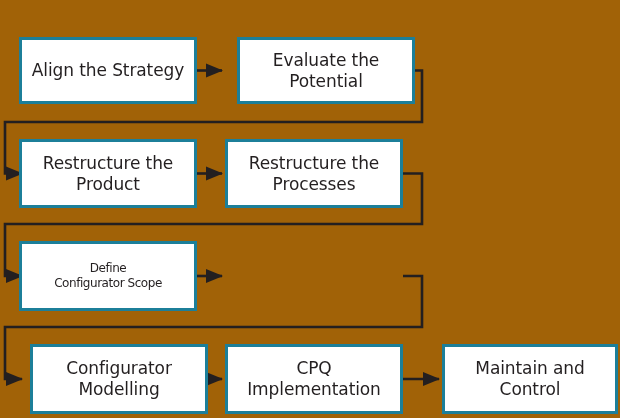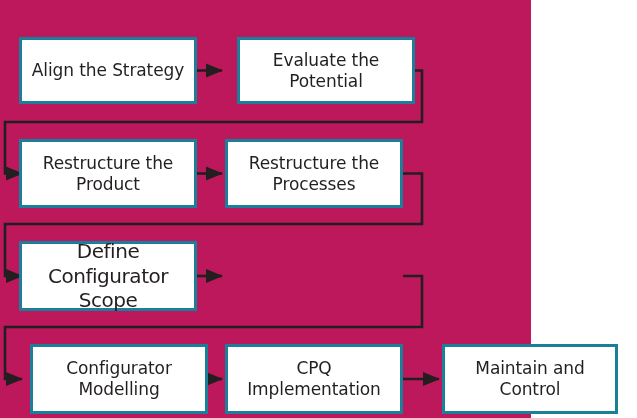--- a/index.html
+++ b/index.html
@@ -8,23 +8,23 @@
     background: #ffffff;
   }
   body {
     width: 637px;
     height: 418px;
     overflow: hidden;
     font-family: "DejaVu Sans", sans-serif;
   }
   #flow-root {
     position: relative;
-    width: 531px;
+    width: 620px;
     height: 418px;
-    background: #be185d;
+    background: #a16207;
   }
   #flow-svg {
     position: absolute;
     left: 0;
     top: 0;
     width: 637px;
     height: 418px;
   }
   .node-box {
     position: absolute;
@@ -40,21 +40,21 @@
   .node-label {
     color: #231f20;
     font-family: "DejaVu Sans", sans-serif;
     font-size: 17px;
     line-height: 1.22;
     letter-spacing: -0.1px;
     white-space: pre-line;
     padding: 0 2px;
   }
   .node-label.tight {
-    font-size: 20px;
+    font-size: 12px;
     letter-spacing: -0.45px;
     padding: 0;
   }
 </style>
 </head>
 <body>
 
 <div id="flow-root">
 
   <svg id="flow-svg" viewBox="0 0 637 418" xmlns="http://www.w3.org/2000/svg">

